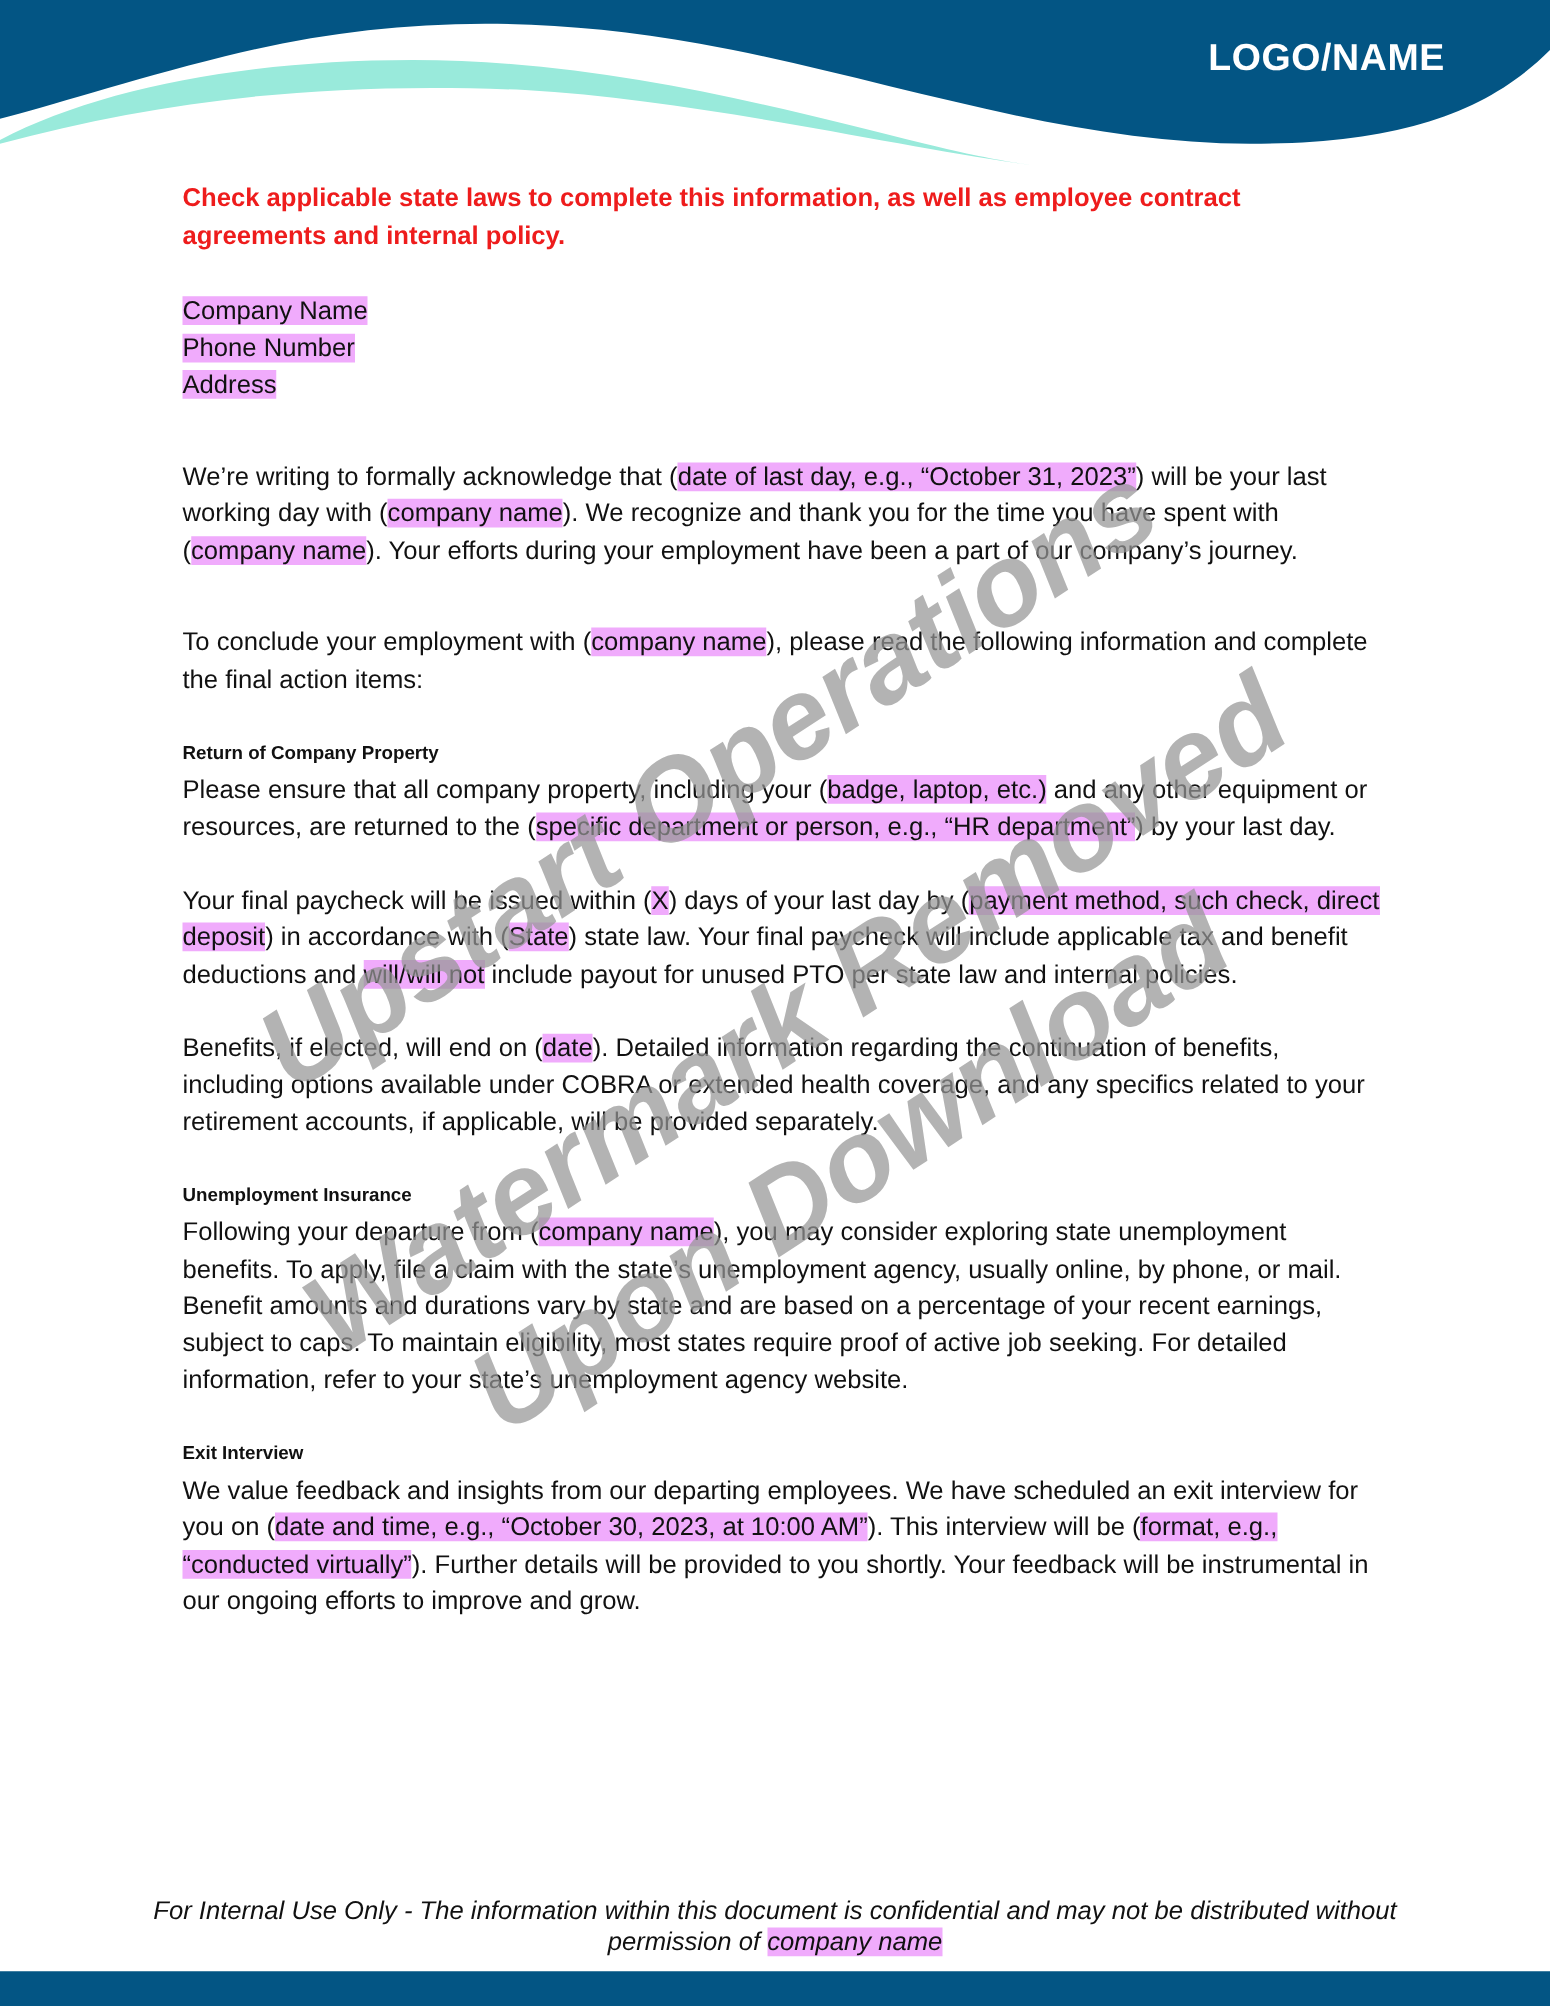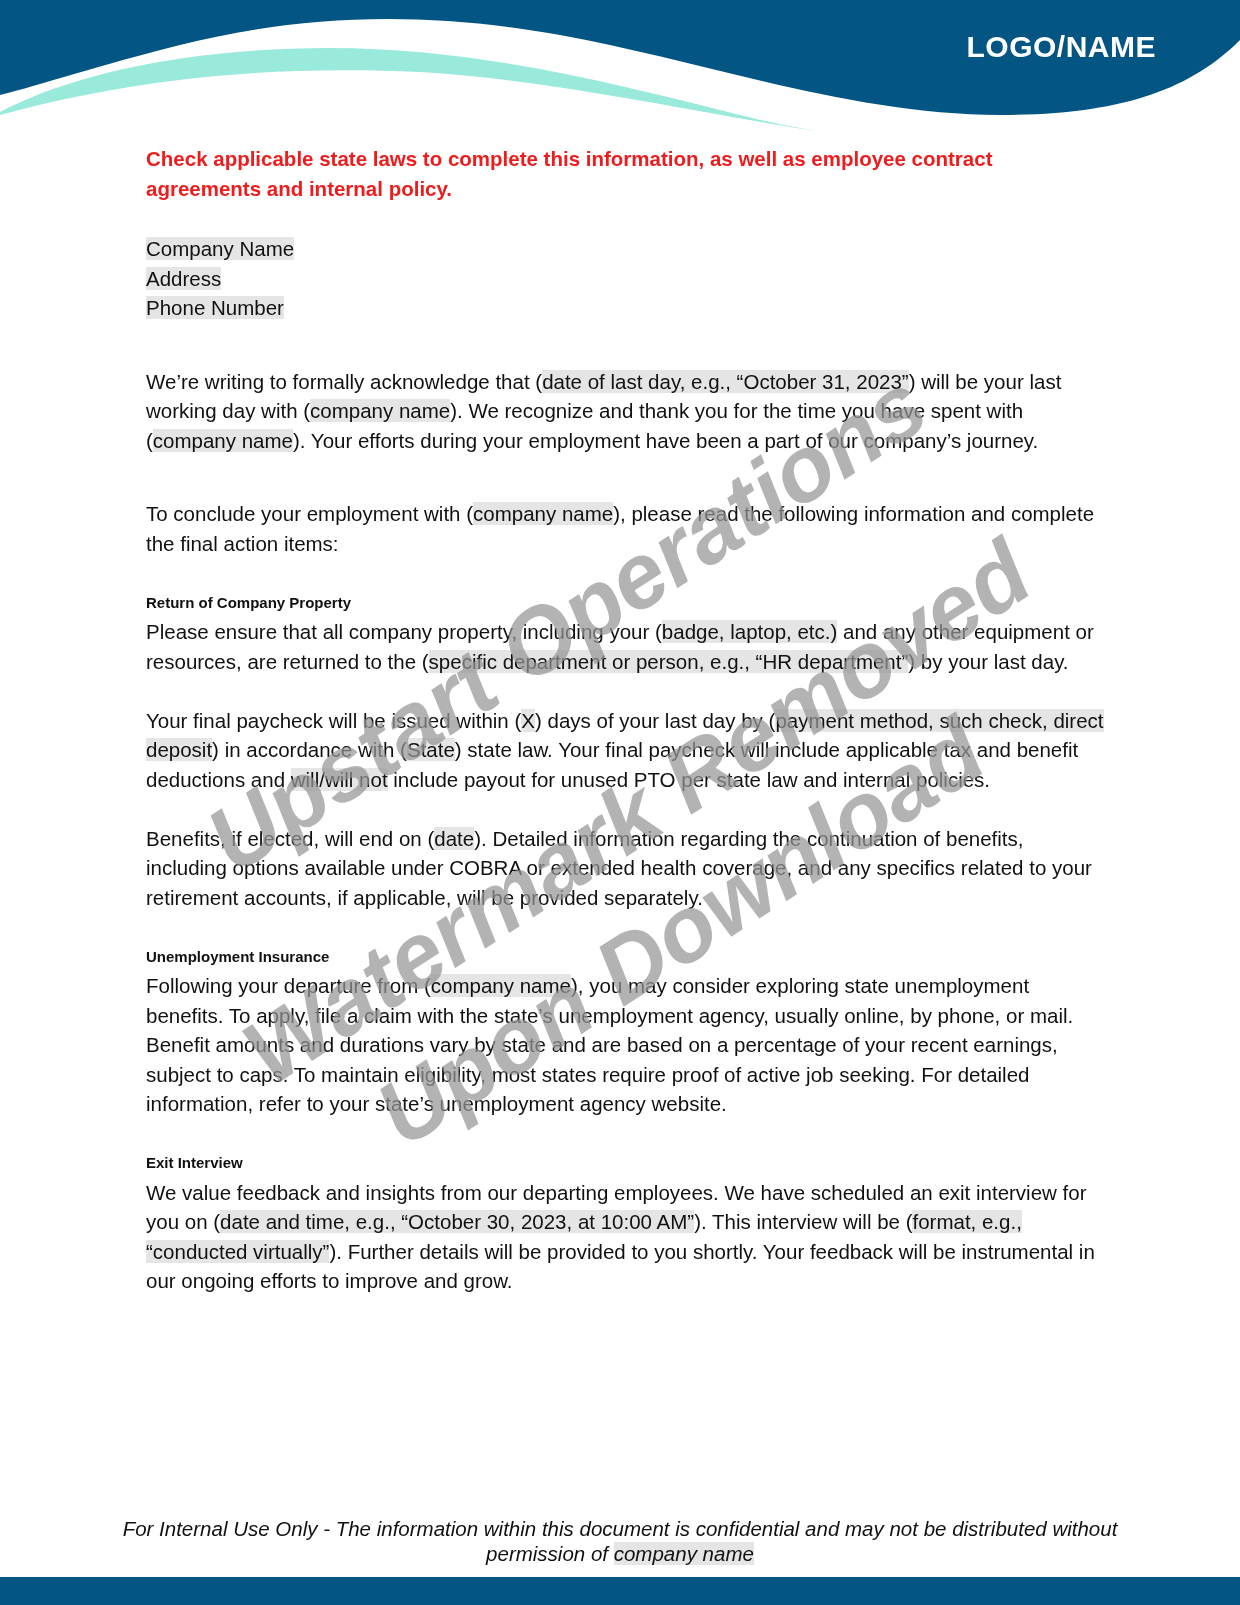--- a/index.html
+++ b/index.html
@@ -10,21 +10,21 @@
     .header svg { position: absolute; left: 0; top: 0; }
     .logo {
       position: absolute; top: 30px; right: 84px;
       color: #ffffff; font-family: Liberation Sans, sans-serif; font-weight: bold;
       font-size: 30px; letter-spacing: 0.5px;
     }
 
     .content { position: absolute; left: 146px; top: 144px; width: 960px; font-size: 20.5px; line-height: 29.5px; }
     .notice { color: #ee1c1c; font-weight: bold; margin-bottom: 31px; }
     .addr div { display: block; }
-    .hl { background: #e5e5e5; }
+    .hl { background: #f0abfc; }
     .para { margin-top: 44px; }
     .section { margin-top: 29.5px; }
     .section h2 { font-size: 15px; font-weight: bold; line-height: 29.5px; }
 
     .footer-note {
       position: absolute; left: 120px; top: 1516px; width: 1000px;
       text-align: center; font-style: italic; font-size: 20.5px; line-height: 25px; color: #111;
     }
     .footer-bar { position: absolute; left: 0; top: 1577px; width: 1240px; height: 28px; background: #035584; }
 
@@ -45,22 +45,22 @@
     <path d="M0,112 C80,70 200,48 330,48 C480,48 620,85 740,115 C780,125 810,130 825,132 C720,118 560,80 420,72 C260,65 130,80 0,115 Z" fill="#99eadb"></path>
   </svg>
   <div class="logo">LOGO/NAME</div>
 </div>
 
 <div class="content">
   <div class="notice">Check applicable state laws to complete this information, as well as employee contract agreements and internal policy.</div>
 
   <div class="addr">
     <div><span class="hl">Company Name</span></div>
+    <div><span class="hl">Phone Number</span></div>
     <div><span class="hl">Address</span></div>
-    <div><span class="hl">Phone Number</span></div>
   </div>
 
   <p class="para">
     <span>We’re writing to formally acknowledge that (</span><span class="hl">date of last day, e.g., “October 31, 2023”</span><span>) will be your last working day with (</span><span class="hl">company name</span><span>). We recognize and thank you for the time you have spent with (</span><span class="hl">company name</span><span>). Your efforts during your employment have been a part of our company’s journey.</span>
   </p>
 
   <p class="para">
     <span>To conclude your employment with (</span><span class="hl">company name</span><span>), please read the following information and complete the final action items:</span>
   </p>
 

